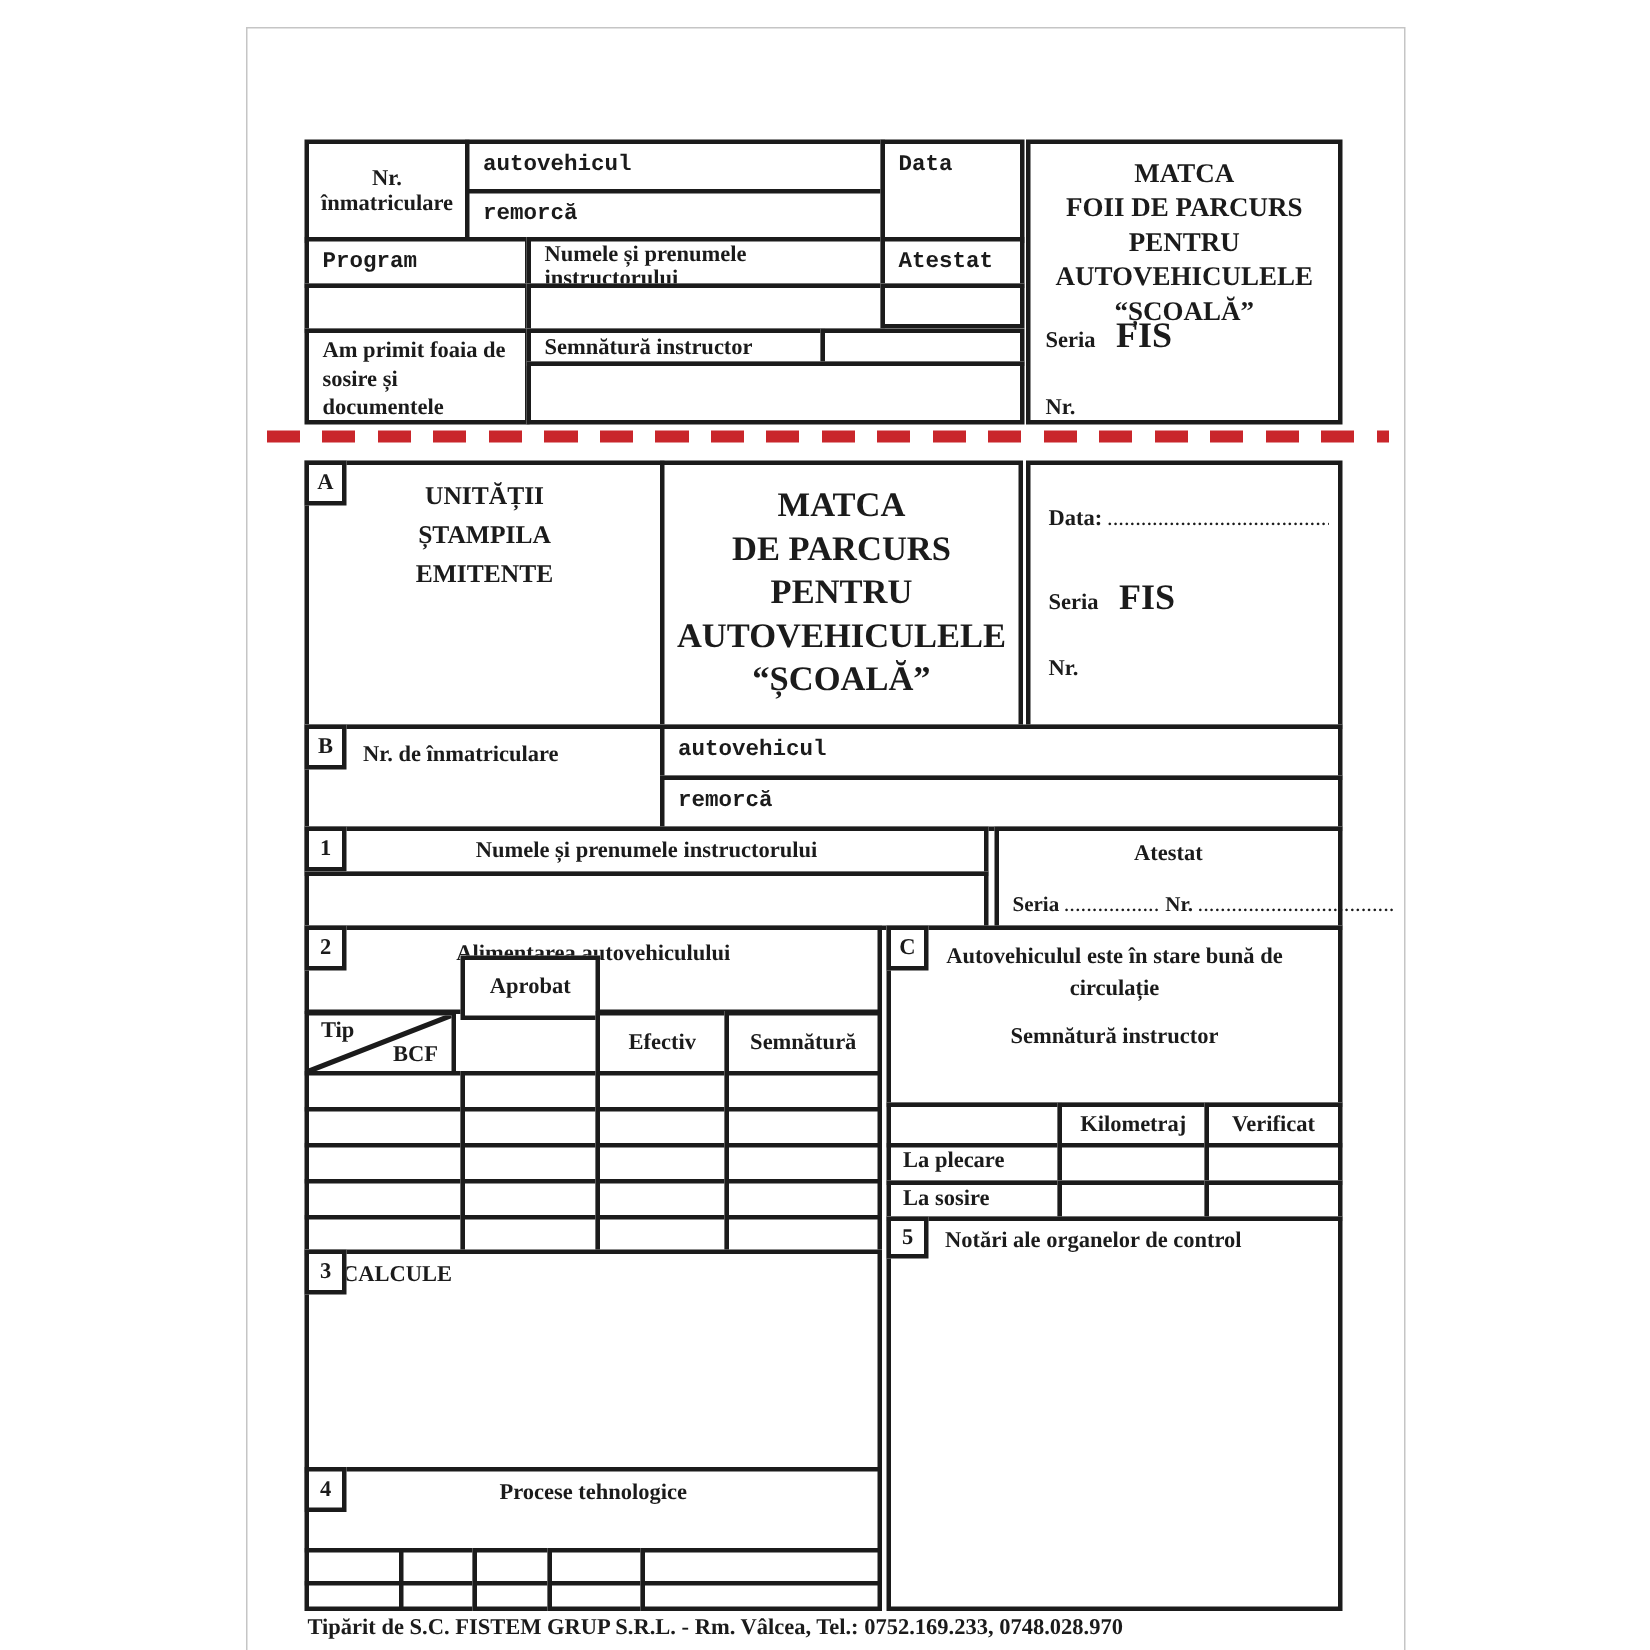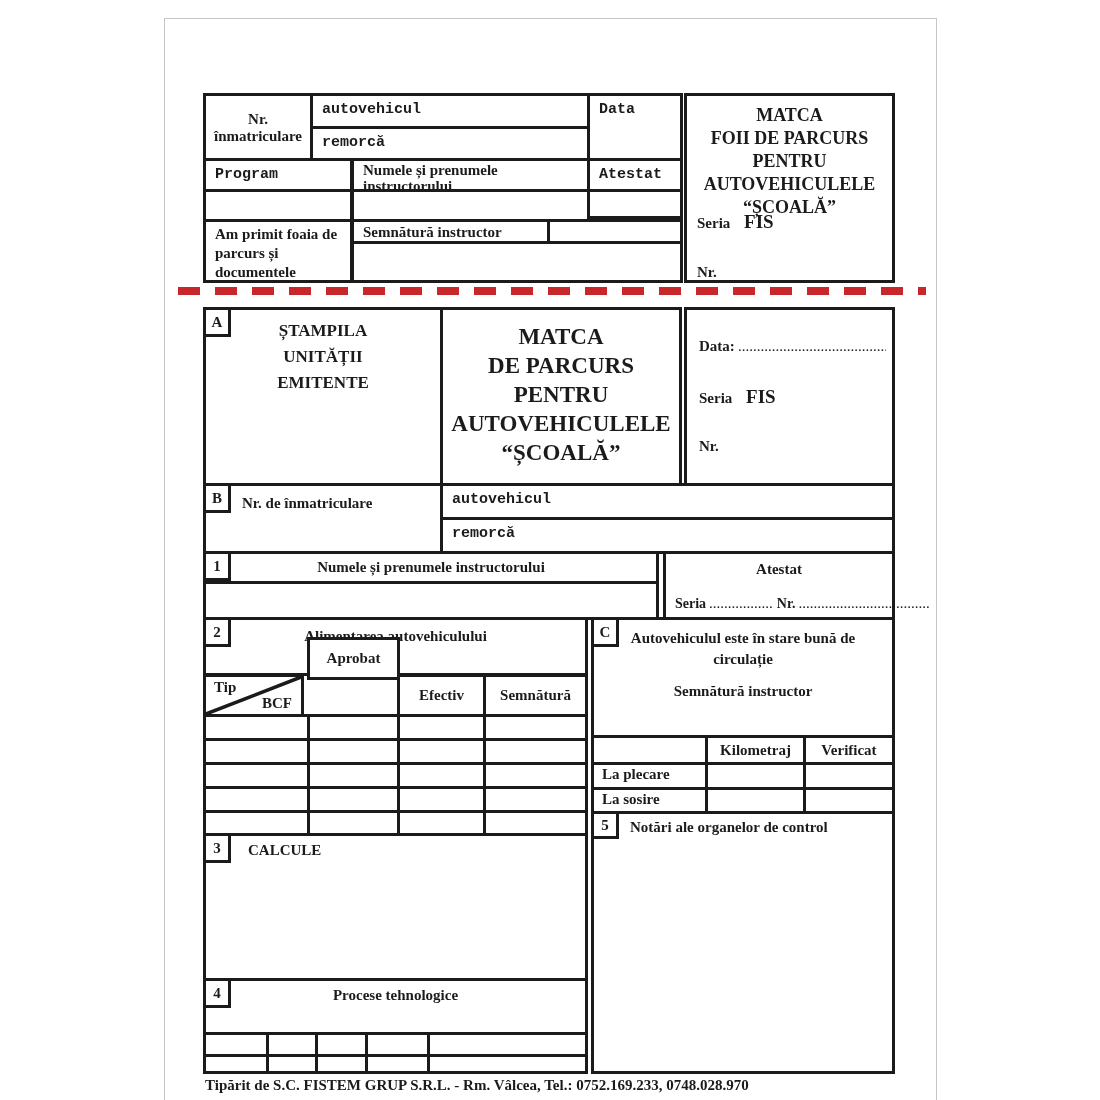--- a/index.html
+++ b/index.html
@@ -14,21 +14,21 @@
   .ctr{display:flex;align-items:center;justify-content:center;text-align:center;}
   .ctrcol{display:flex;flex-direction:column;align-items:center;justify-content:center;text-align:center;}
   .topc{text-align:center;}
   .redline{position:absolute;left:178px;top:271px;width:748px;height:8px;
            background:repeating-linear-gradient(90deg,#c9262b 0px,#c9262b 22px,transparent 22px,transparent 37px);}
   .dots{font-size:11px;letter-spacing:1px;}
   .abs{position:absolute;}
   .big{font-size:23px;line-height:29px;}
   .matcaT{font-size:18px;line-height:23px;}
   .stamp{font-size:17px;line-height:26px;}
-  .fis{font-size:19px;}
+  .fis{font-size:24px;}
   .diag{position:absolute;left:0;top:0;width:100%;height:100%;}
 </style>
 </head>
 <body>
 
 <div id="screen">
   <div class="page"></div>
 
   <div class="bx ctrcol" style="left:203px;top:77px;width:110px;height:69px">
     <span>Nr.</span>
@@ -53,21 +53,21 @@
   <div class="bx pad" style="left:587px;top:142px;width:96px;height:34px">
     <span>Atestat</span>
   </div>
 
   <div class="bx" style="left:203px;top:173px;width:150px;height:33px"></div>
   <div class="bx" style="left:351px;top:173px;width:239px;height:33px"></div>
   <div class="bx" style="left:587px;top:173px;width:96px;height:30px"></div>
 
   <div class="bx" style="left:203px;top:203px;width:150px;height:64px;padding:3px 9px;line-height:19px">
     <div>Am primit foaia de</div>
-    <div>parcurs și</div>
+    <div>sosire și</div>
     <div>documentele</div>
   </div>
   <div class="bx" style="left:351px;top:203px;width:199px;height:25px;padding:0 9px;line-height:20px">
     <span>Semnătură instructor</span>
   </div>
   <div class="bx" style="left:547px;top:203px;width:136px;height:25px"></div>
   <div class="bx" style="left:351px;top:225px;width:332px;height:42px"></div>
 
   <div class="bx topc" style="left:684px;top:77px;width:211px;height:190px;padding-top:8px">
     <div class="matcaT">MATCA</div>
@@ -80,22 +80,22 @@
       <span class="fis" style="margin-left:10px">FIS</span>
     </div>
     <div class="abs" style="left:10px;top:168px;text-align:left">
       <span>Nr.</span>
     </div>
   </div>
 
   <div class="redline"></div>
 
   <div class="bx" style="left:203px;top:291px;width:240px;height:179px;padding-top:8px">
+    <div class="stamp topc">UNITĂȚII</div>
     <div class="stamp topc">ȘTAMPILA</div>
-    <div class="stamp topc">UNITĂȚII</div>
     <div class="stamp topc">EMITENTE</div>
   </div>
   <div class="lbl" style="left:203px;top:291px">
     <span>A</span>
   </div>
   <div class="bx topc" style="left:440px;top:291px;width:242px;height:179px;padding-top:12px">
     <div class="big">MATCA</div>
     <div class="big">DE PARCURS</div>
     <div class="big">PENTRU</div>
     <div class="big">AUTOVEHICULELE</div>
@@ -226,21 +226,21 @@
   <div class="bx" style="left:803px;top:771px;width:92px;height:27px"></div>
 
   <div class="bx" style="left:591px;top:795px;width:304px;height:263px">
     <span class="abs" style="left:36px;top:5px">Notări ale organelor de control</span>
   </div>
   <div class="lbl" style="left:591px;top:795px;height:28px">
     <span>5</span>
   </div>
 
   <div class="bx" style="left:203px;top:817px;width:385px;height:149px">
-    <span class="abs" style="left:42px;top:6px">CALCULE</span>
+    <span class="abs" style="left:22px;top:6px">CALCULE</span>
   </div>
   <div class="lbl" style="left:203px;top:817px">
     <span>3</span>
   </div>
 
   <div class="bx" style="left:203px;top:962px;width:385px;height:57px">
     <div class="topc" style="padding-top:6px">Procese tehnologice</div>
   </div>
   <div class="lbl" style="left:203px;top:962px">
     <span>4</span>

